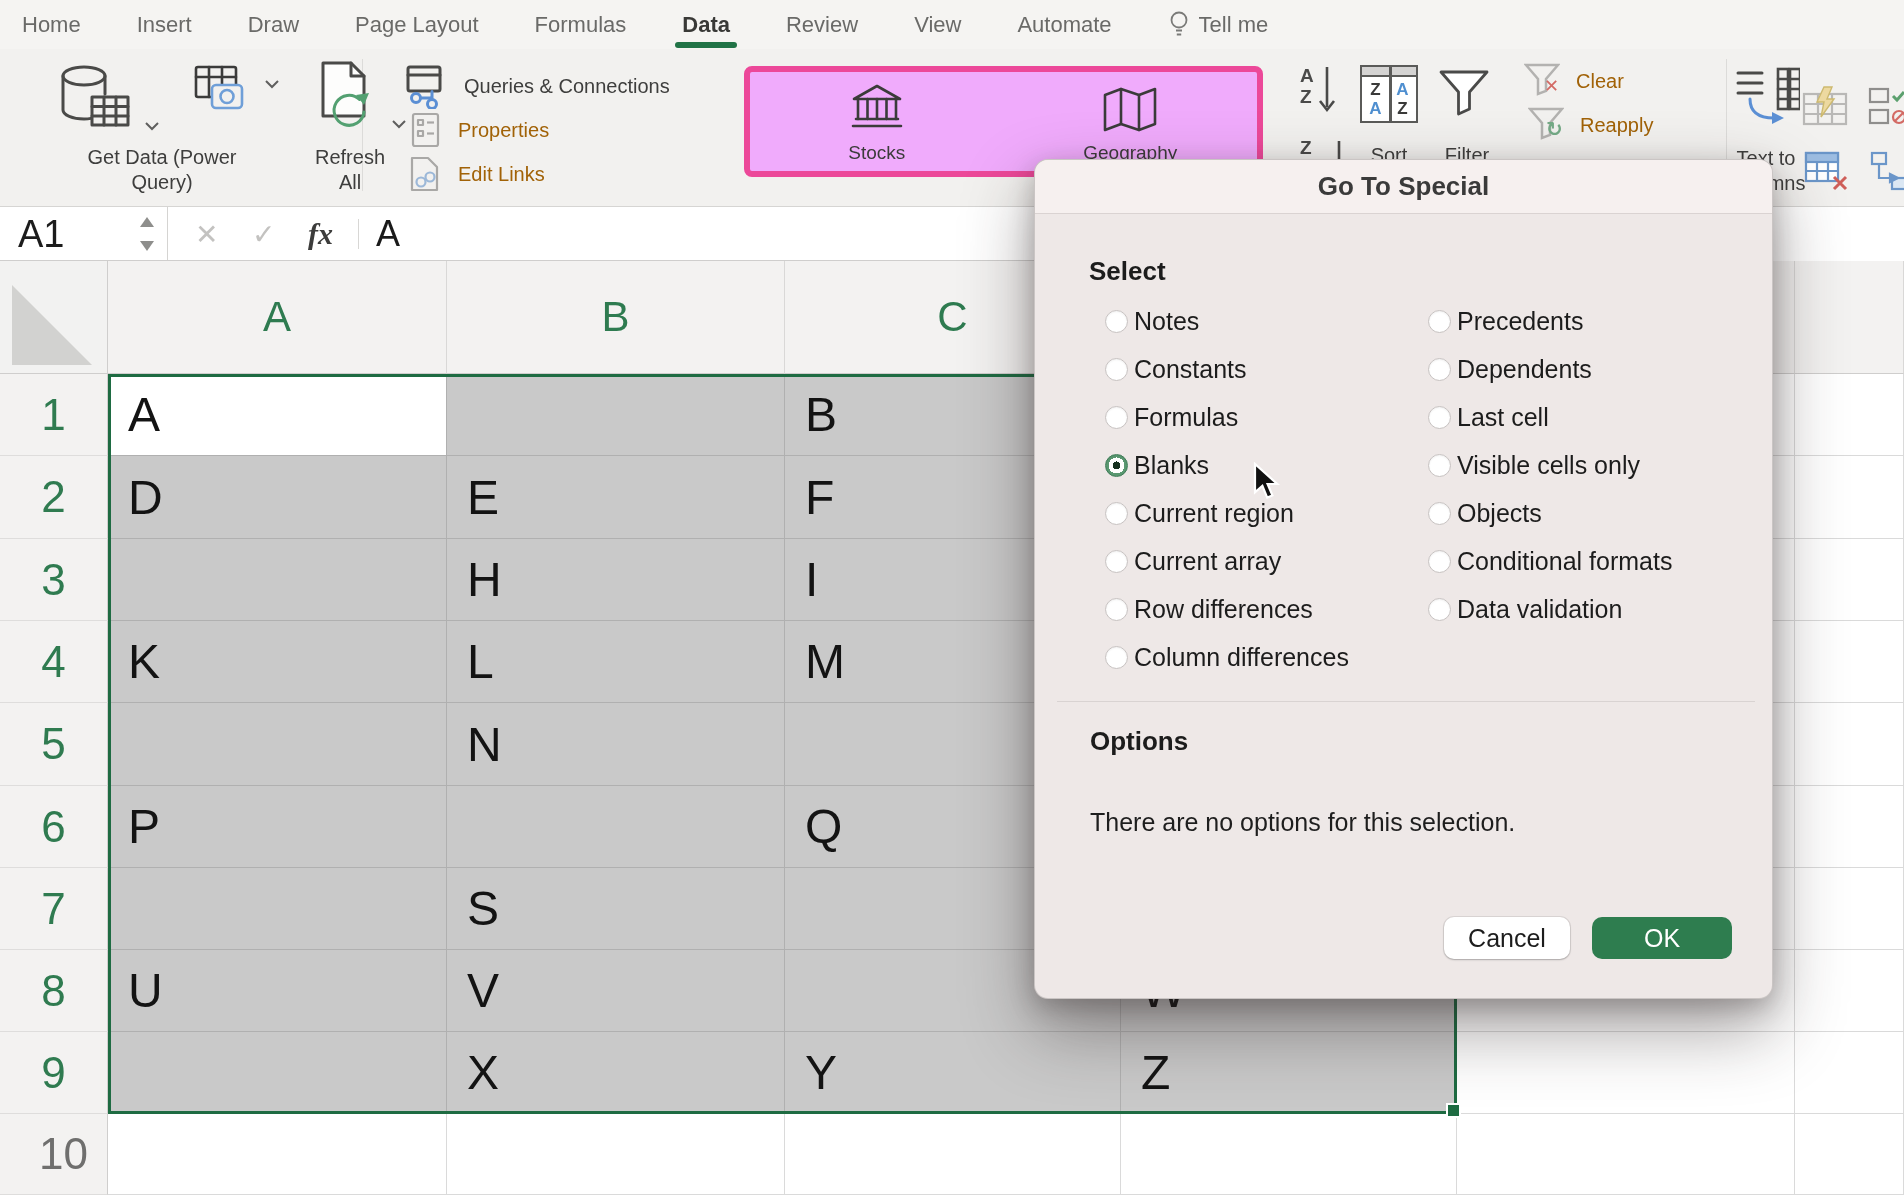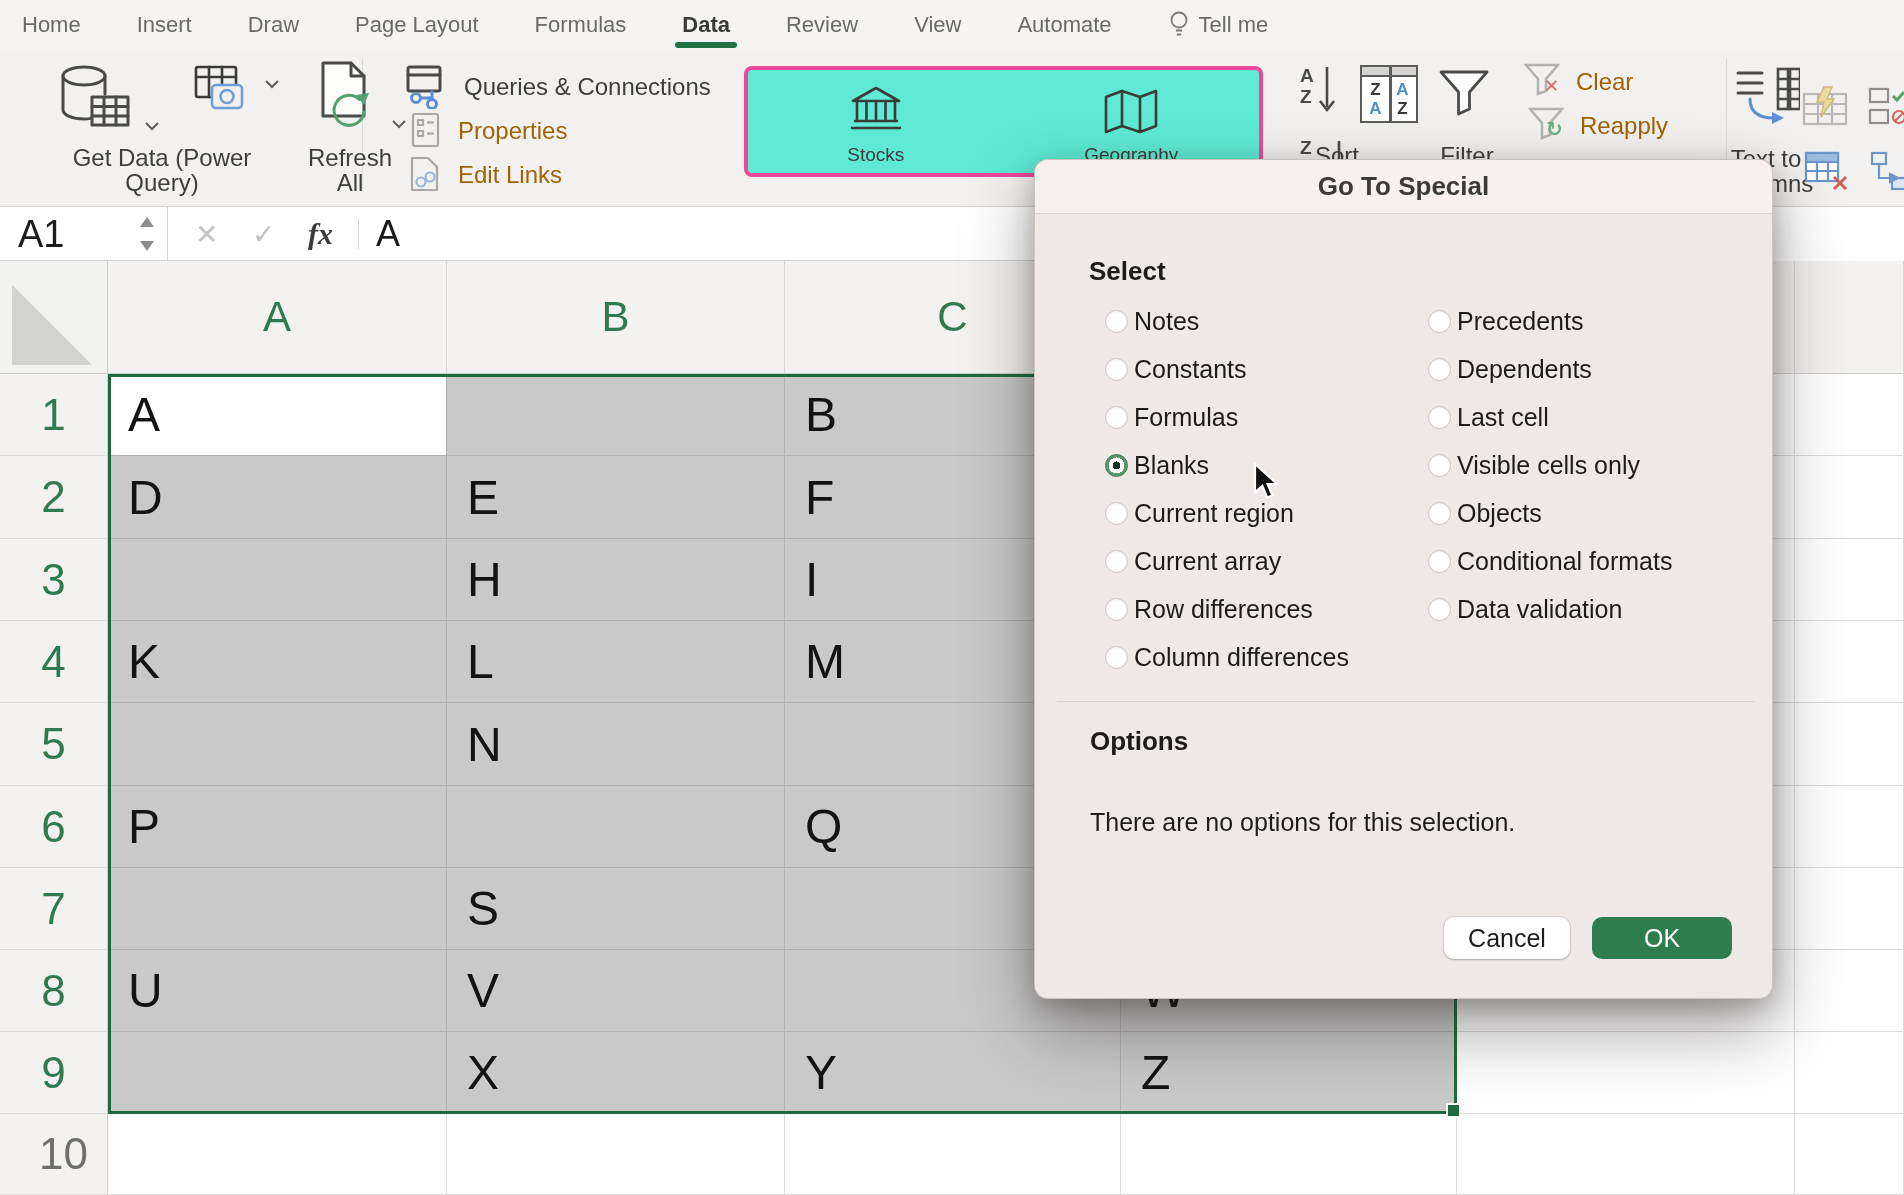--- a/index.html
+++ b/index.html
@@ -12,25 +12,25 @@
          font-size:22px;color:#6a6a68;white-space:nowrap;cursor:default;}
   .mitem.active span{color:#393937;font-weight:600;}
   .underline{position:absolute;left:50%;transform:translateX(-50%);bottom:1px;width:62px;height:6px;
              border-radius:3px;background:#217346;}
   
   .ribbon{position:absolute;left:0;top:49px;width:1904px;height:158px;background:#f2f1ef;
           border-bottom:1px solid #d6d5d3;box-sizing:border-box;}
   .ribbon *{box-sizing:border-box;}
   .abs{position:absolute;}
   .vsep{position:absolute;top:10px;height:132px;width:1px;background:#dcdbd9;}
-  .rlbl{font-size:24px;color:#3e3e3d;text-align:center;line-height:25px;}
+  .rlbl{font-size:20px;color:#3e3e3d;text-align:center;line-height:25px;}
   .rlbl.gray{color:#a16207;text-align:left;}
   .chev{stroke:#5f5f5e;fill:none;stroke-width:2;}
-  .gallery{position:absolute;left:744px;top:17px;width:519px;height:111px;background:#5eead4;
-           border:4px solid #ec4899;border-radius:8px;display:flex;}
+  .gallery{position:absolute;left:744px;top:17px;width:519px;height:111px;background:#f0abfc;
+           border:6px solid #ec4899;border-radius:8px;display:flex;}
   .gitem{flex:1;display:flex;flex-direction:column;align-items:center;justify-content:flex-end;
          padding-bottom:7px;gap:6px;}
   .gitem .glabel{font-size:19px;color:#3b3b3a;}
   .azblock{display:flex;flex-direction:column;font-weight:700;font-size:19px;color:#4a4a49;line-height:21px;}
   .sorticon{position:absolute;left:1360px;top:16px;width:58px;height:58px;border:2.5px solid #5a5a58;background:#fff;}
   .sorticon .bar{position:absolute;left:0;top:0;width:100%;height:10px;background:#d4d3d2;border-bottom:2.5px solid #5a5a58;}
   .sorticon .mid{position:absolute;left:50%;top:0;width:2.5px;height:100%;background:#5a5a58;}
   .sorticon .lt,.sorticon .rt{position:absolute;width:50%;top:10px;bottom:0;display:flex;flex-direction:column;
         align-items:center;justify-content:center;font-size:17px;font-weight:700;line-height:19px;}
   .sorticon .lt{left:0}.sorticon .rt{right:0}
@@ -253,21 +253,21 @@
       <div class="mid"></div>
       <div class="lt">
         <span class="dk">Z</span>
         <span class="blue">A</span>
       </div>
       <div class="rt">
         <span class="blue">A</span>
         <span class="dk">Z</span>
       </div>
     </div>
-    <div class="rlbl abs" style="left:1292px;top:94px;width:90px;">Sort</div>
+    <div class="rlbl abs" style="left:1344px;top:94px;width:90px;">Sort</div>
 
     <svg class="abs" style="left:1438px;top:20px;" width="52" height="50" viewBox="0 0 52 50" fill="#fff" stroke="#4a4a49" stroke-width="2.8" stroke-linejoin="round">
       <path d="M3 3 H49 L31.5 23 V40 L20.5 45 V23 Z"></path>
     </svg>
     <div class="rlbl abs" style="left:1422px;top:94px;width:90px;">Filter</div>
 
     <div class="abs" style="left:1524px;top:14px;display:flex;align-items:center;gap:12px;">
       <span style="position:relative;display:inline-block;width:40px;height:36px;">
         <svg class="minifunnel" width="36" height="34" viewBox="0 0 36 34">
             <path d="M2 2 H34 L22 16 V28 L14 31 V16 Z"></path>

